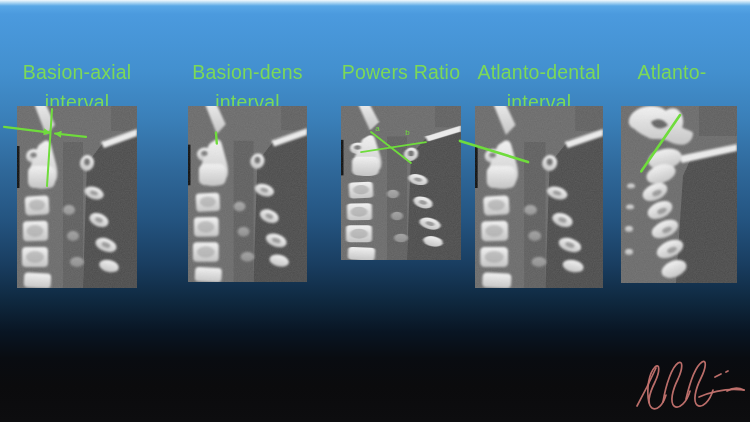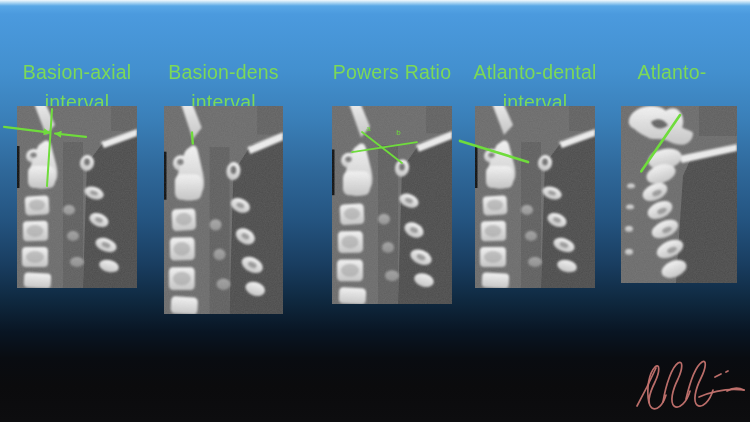--- a/index.html
+++ b/index.html
@@ -7,23 +7,23 @@
     position:relative;width:750px;height:422px;overflow:hidden;
     font-family:"Liberation Sans",sans-serif;
     background:linear-gradient(180deg,
       var(--bgHighlight,#f2f9fe) 0px,#bfe0f5 2px,#58a7e6 6px,
       var(--bgTop,#4b9ade) 14px,#4390cf 70px,#3a7fb8 120px,
       #2f689a 170px,#245480 220px,#193d60 265px,#0f2940 300px,
       #091523 332px,#090c11 358px,var(--bgBottom,#0b0b0d) 386px,#0d0d0f 422px);
   }
   .panel{position:absolute;}
   .panel--1{left:17px;top:106px;width:120px;height:182px;}
-  .panel--2{left:164px;top:106px;width:119px;height:208px;}
-  .panel--3{left:332px;top:106px;width:120px;height:198px;}
-  .panel--4{left:475px;top:106px;width:120px;height:182px;}
+  .panel--2{left:188px;top:106px;width:119px;height:176px;}
+  .panel--3{left:341px;top:106px;width:120px;height:154px;}
+  .panel--4{left:475px;top:106px;width:120px;height:182px;padding-left:8px;}
   .panel--5{left:621px;top:106px;width:116px;height:177px;}
   .title{
     position:absolute;top:-52px;left:50%;transform:translateX(-50%);
     text-align:center;font-size:19.5px;line-height:24px;letter-spacing:.2px;
     color:var(--green,#7cd957);white-space:nowrap;font-weight:400;
   }
   .panel--5 .title{margin-left:-7px;text-align:center;}
   .title span{display:block;margin-top:6px;}
   .ct{position:absolute;left:0;top:0;width:100%;height:100%;display:block;}
   svg.anno{position:absolute;left:0;top:0;overflow:visible;pointer-events:none;}

